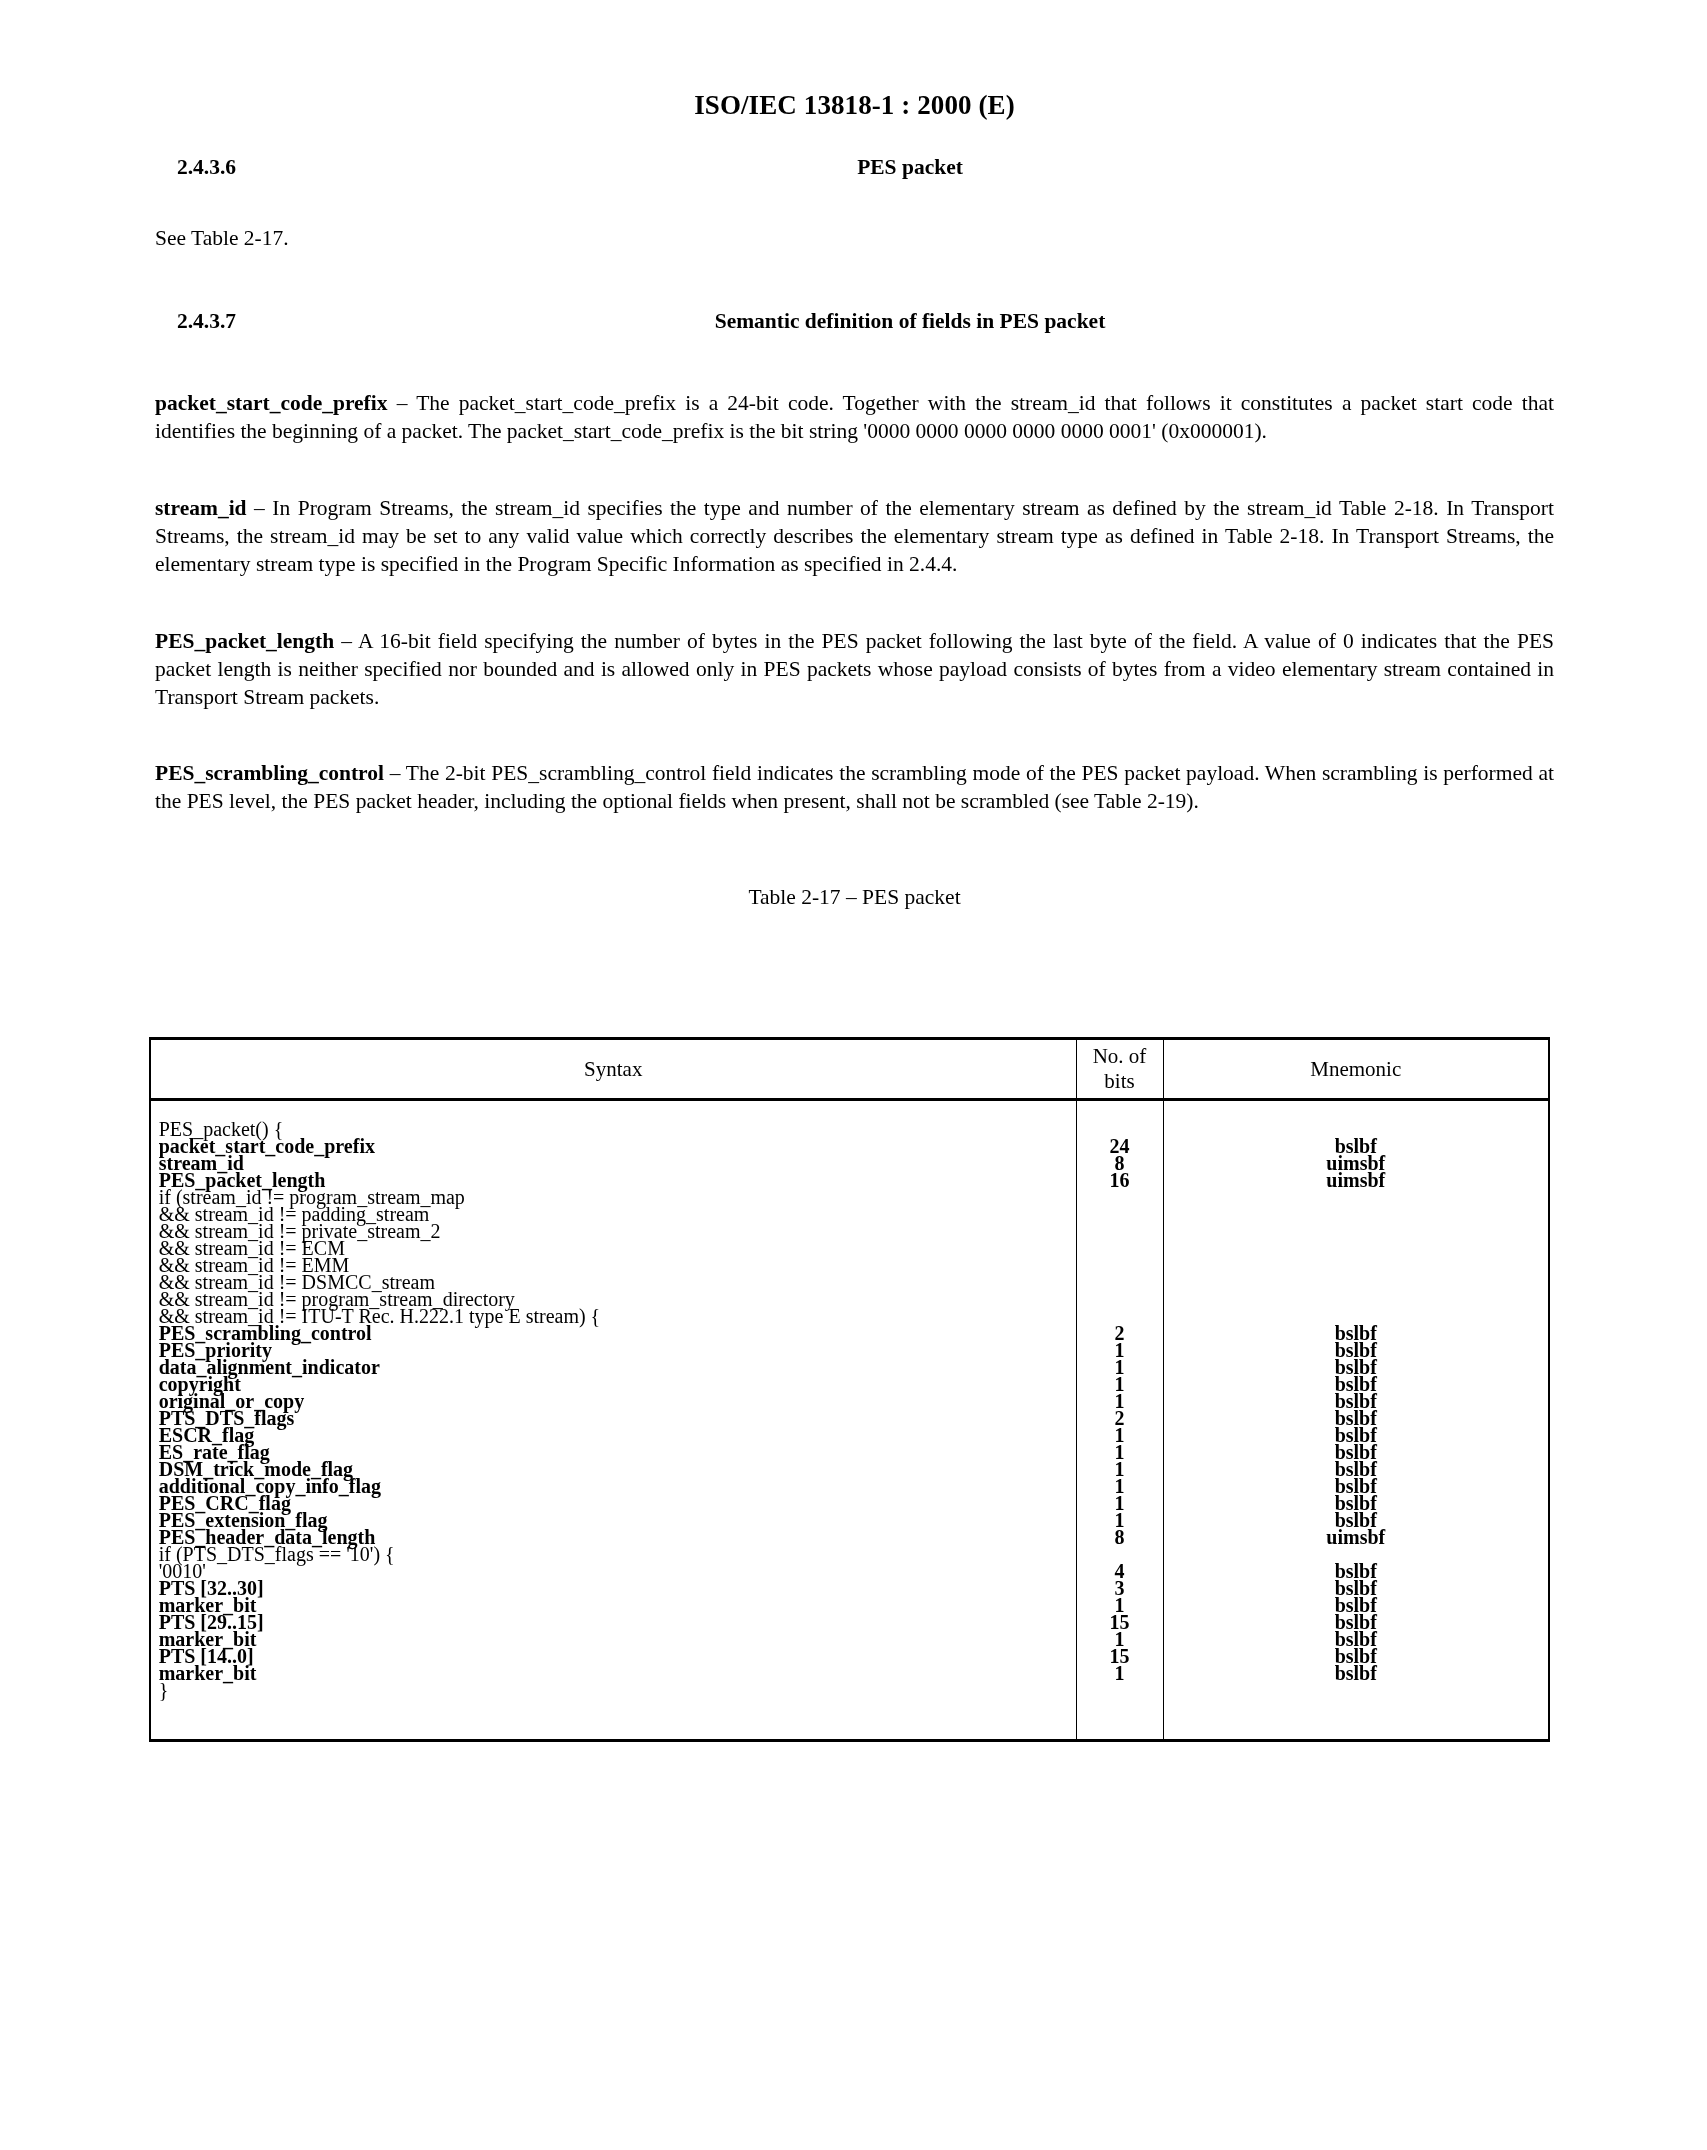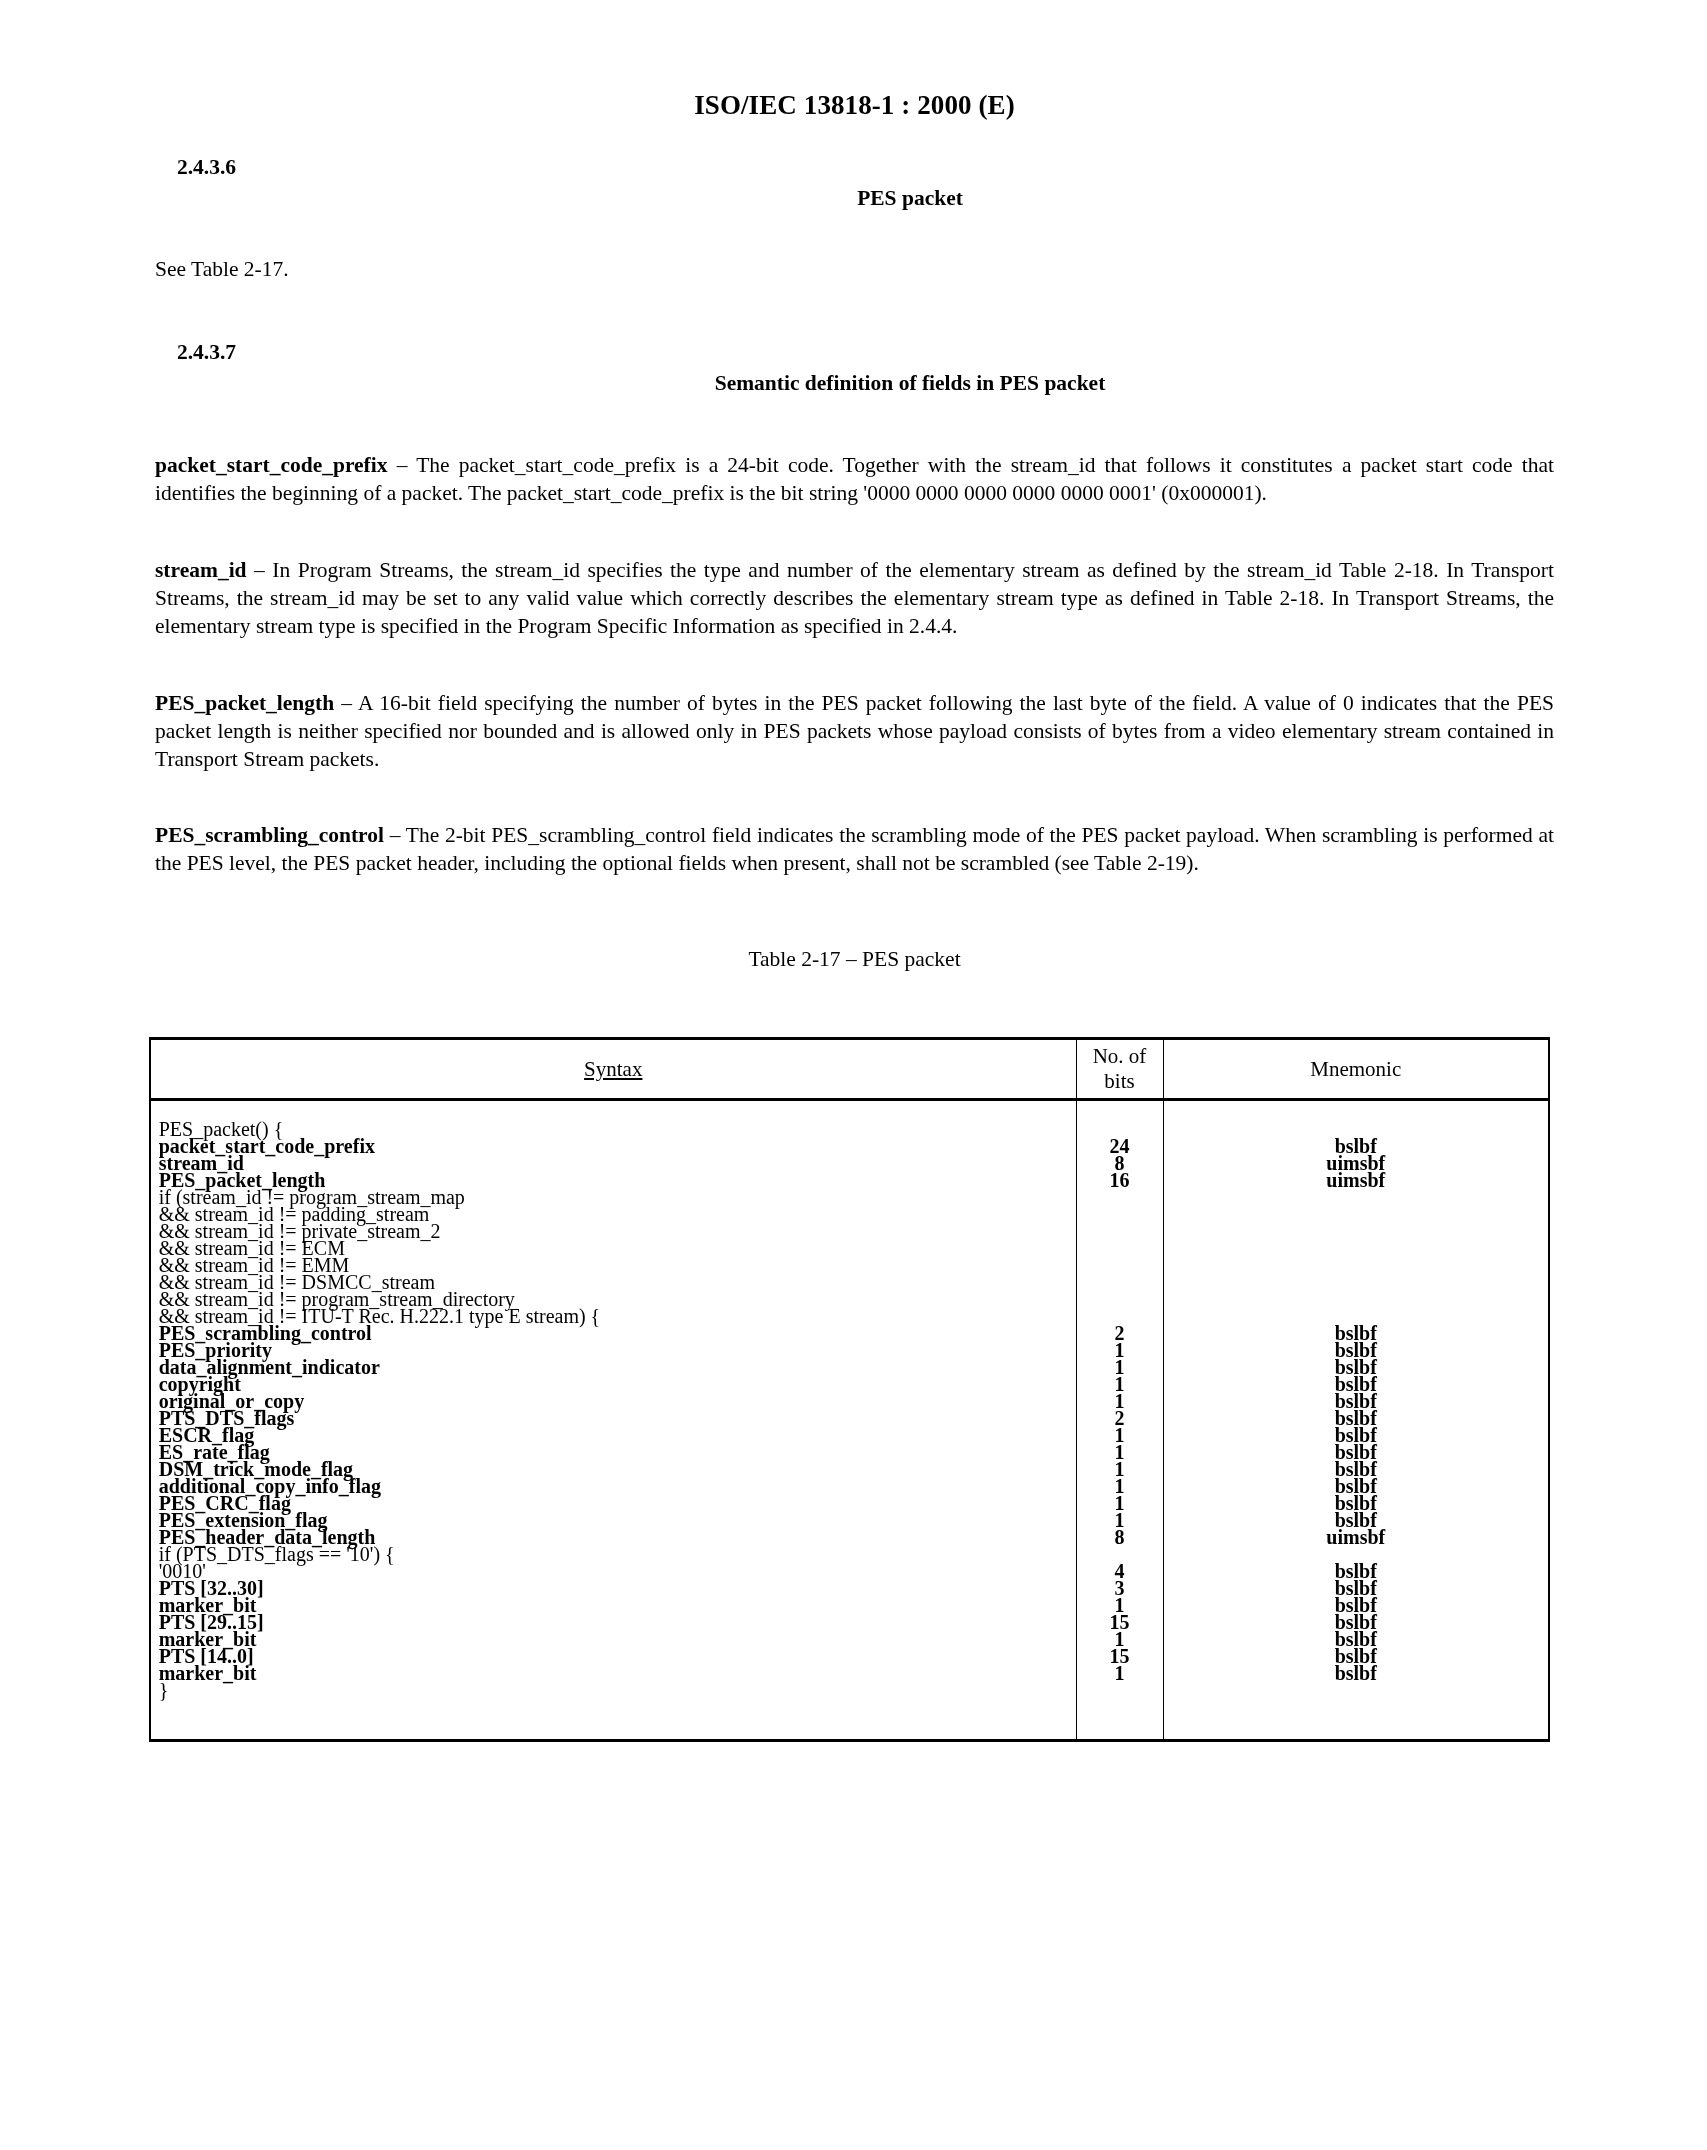--- a/index.html
+++ b/index.html
@@ -48,21 +48,21 @@
     margin: 0 0 0 0;
     display: flex;
     gap: 0;
     text-align: center;
   }
   .sec-num {
     display: inline-block;
     width: 111px;
     flex: 0 0 111px;
   }
-  .sec-title { flex: 1 1 auto; margin-top: 31px; }
+  .sec-title { flex: 1 1 auto; }
 
   p.para {
     font-size: 21.5px;
     line-height: 1.30;
     text-align: justify;
     margin: 4px;
     hyphens: none;
   }
   .gap-md { height: 41px; }
   .gap-lg { height: 52px; }
@@ -100,21 +100,21 @@
     border-bottom: 3px solid #000;
     border-left: 1.7px solid #000;
     border-right: 1.7px solid #000;
     font-weight: normal;
     font-size: 21px;
     height: 58px;
     vertical-align: middle;
     text-align: center;
     padding: 0;
   }
-  table.syntax thead th.first { border-left: 2.6px solid #000; text-decoration: underline; }
+  table.syntax thead th.first { border-left: 2.6px solid #000; }
   table.syntax thead th.last  { border-right: 2.6px solid #000; }
 
   table.syntax tbody td {
     border-left: 1.7px solid #000;
     border-right: 1.7px solid #000;
     padding: 0;
     height: 17px;
     line-height: 17px;
     vertical-align: middle;
     font-size: 20px;

